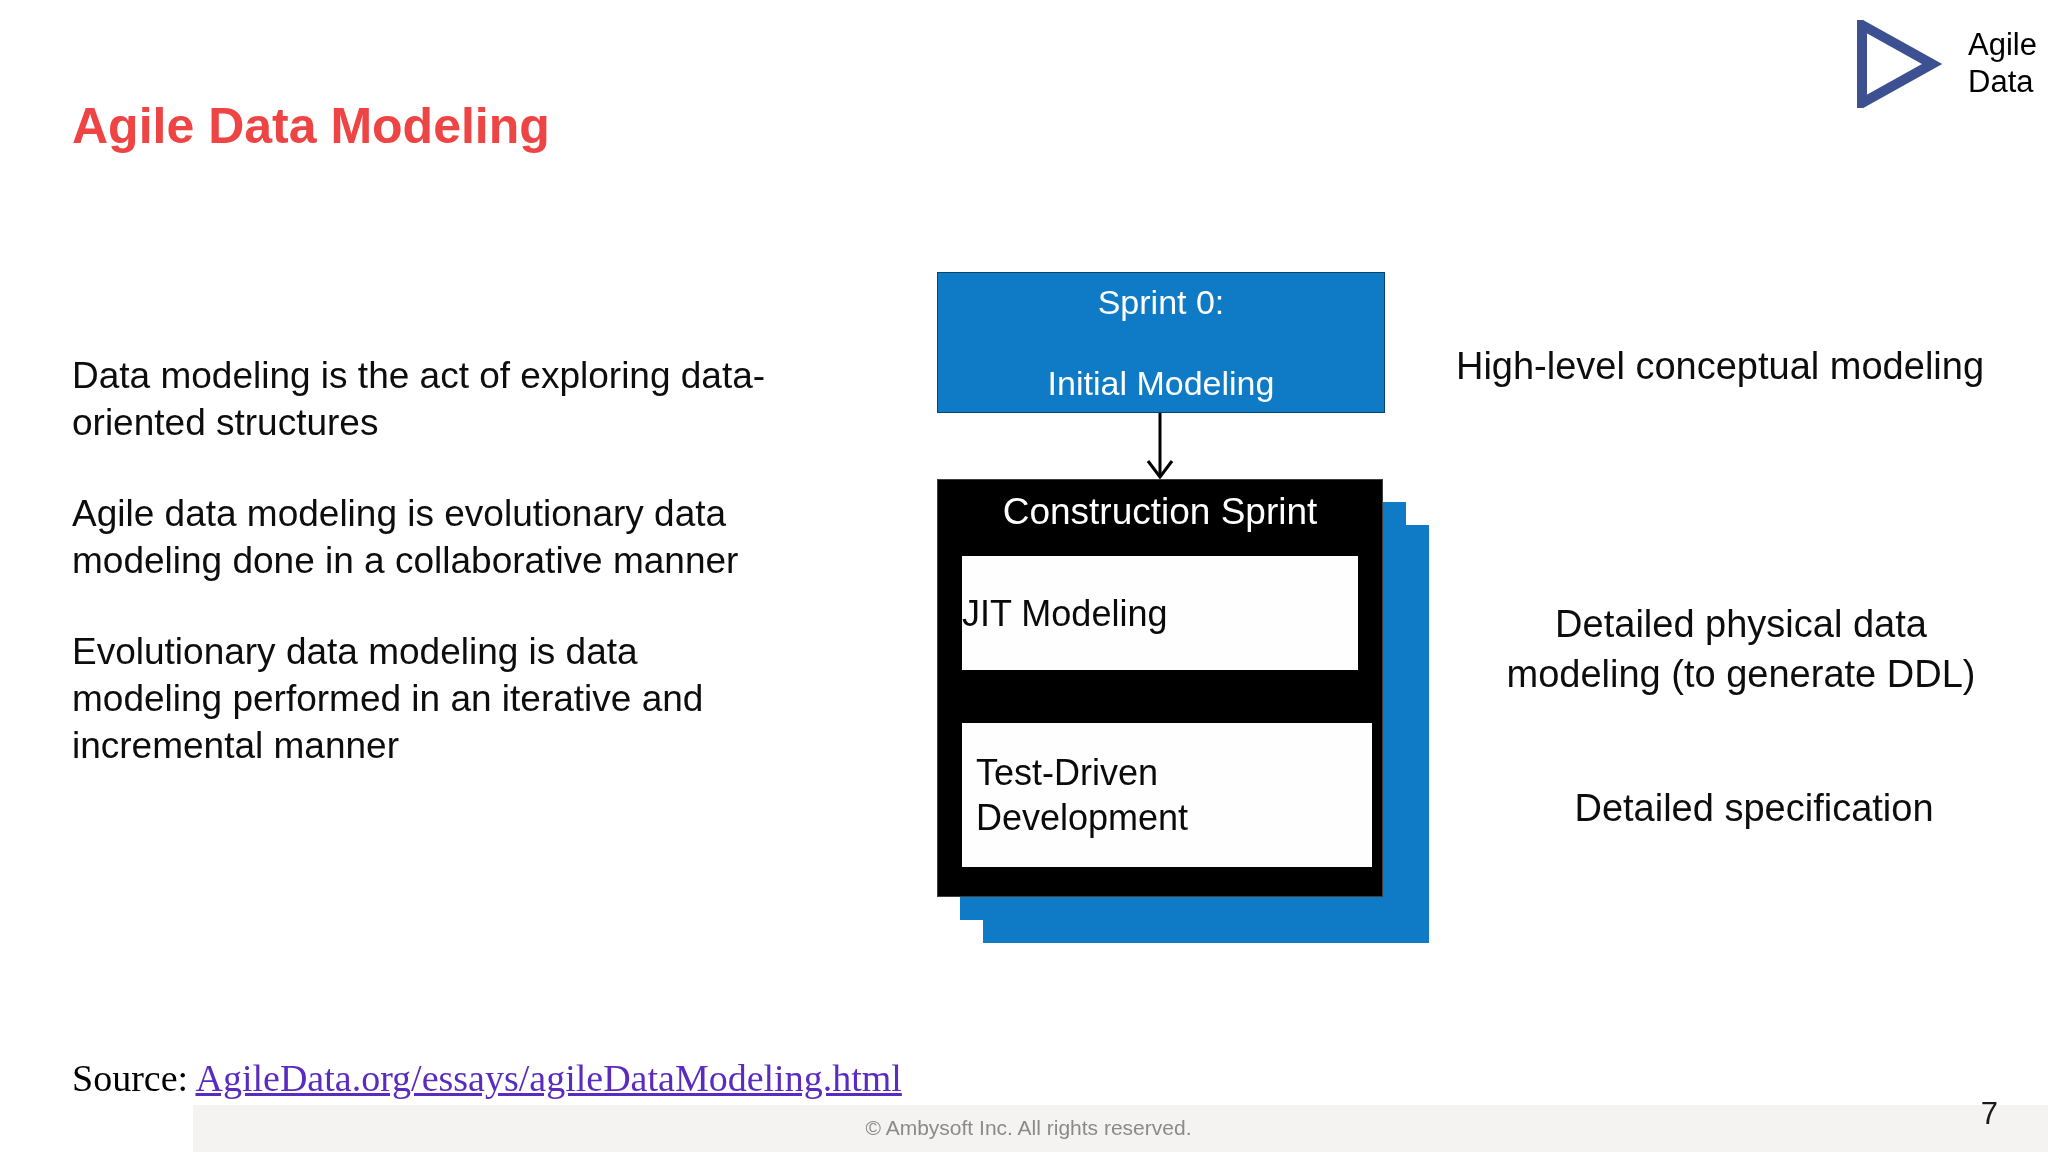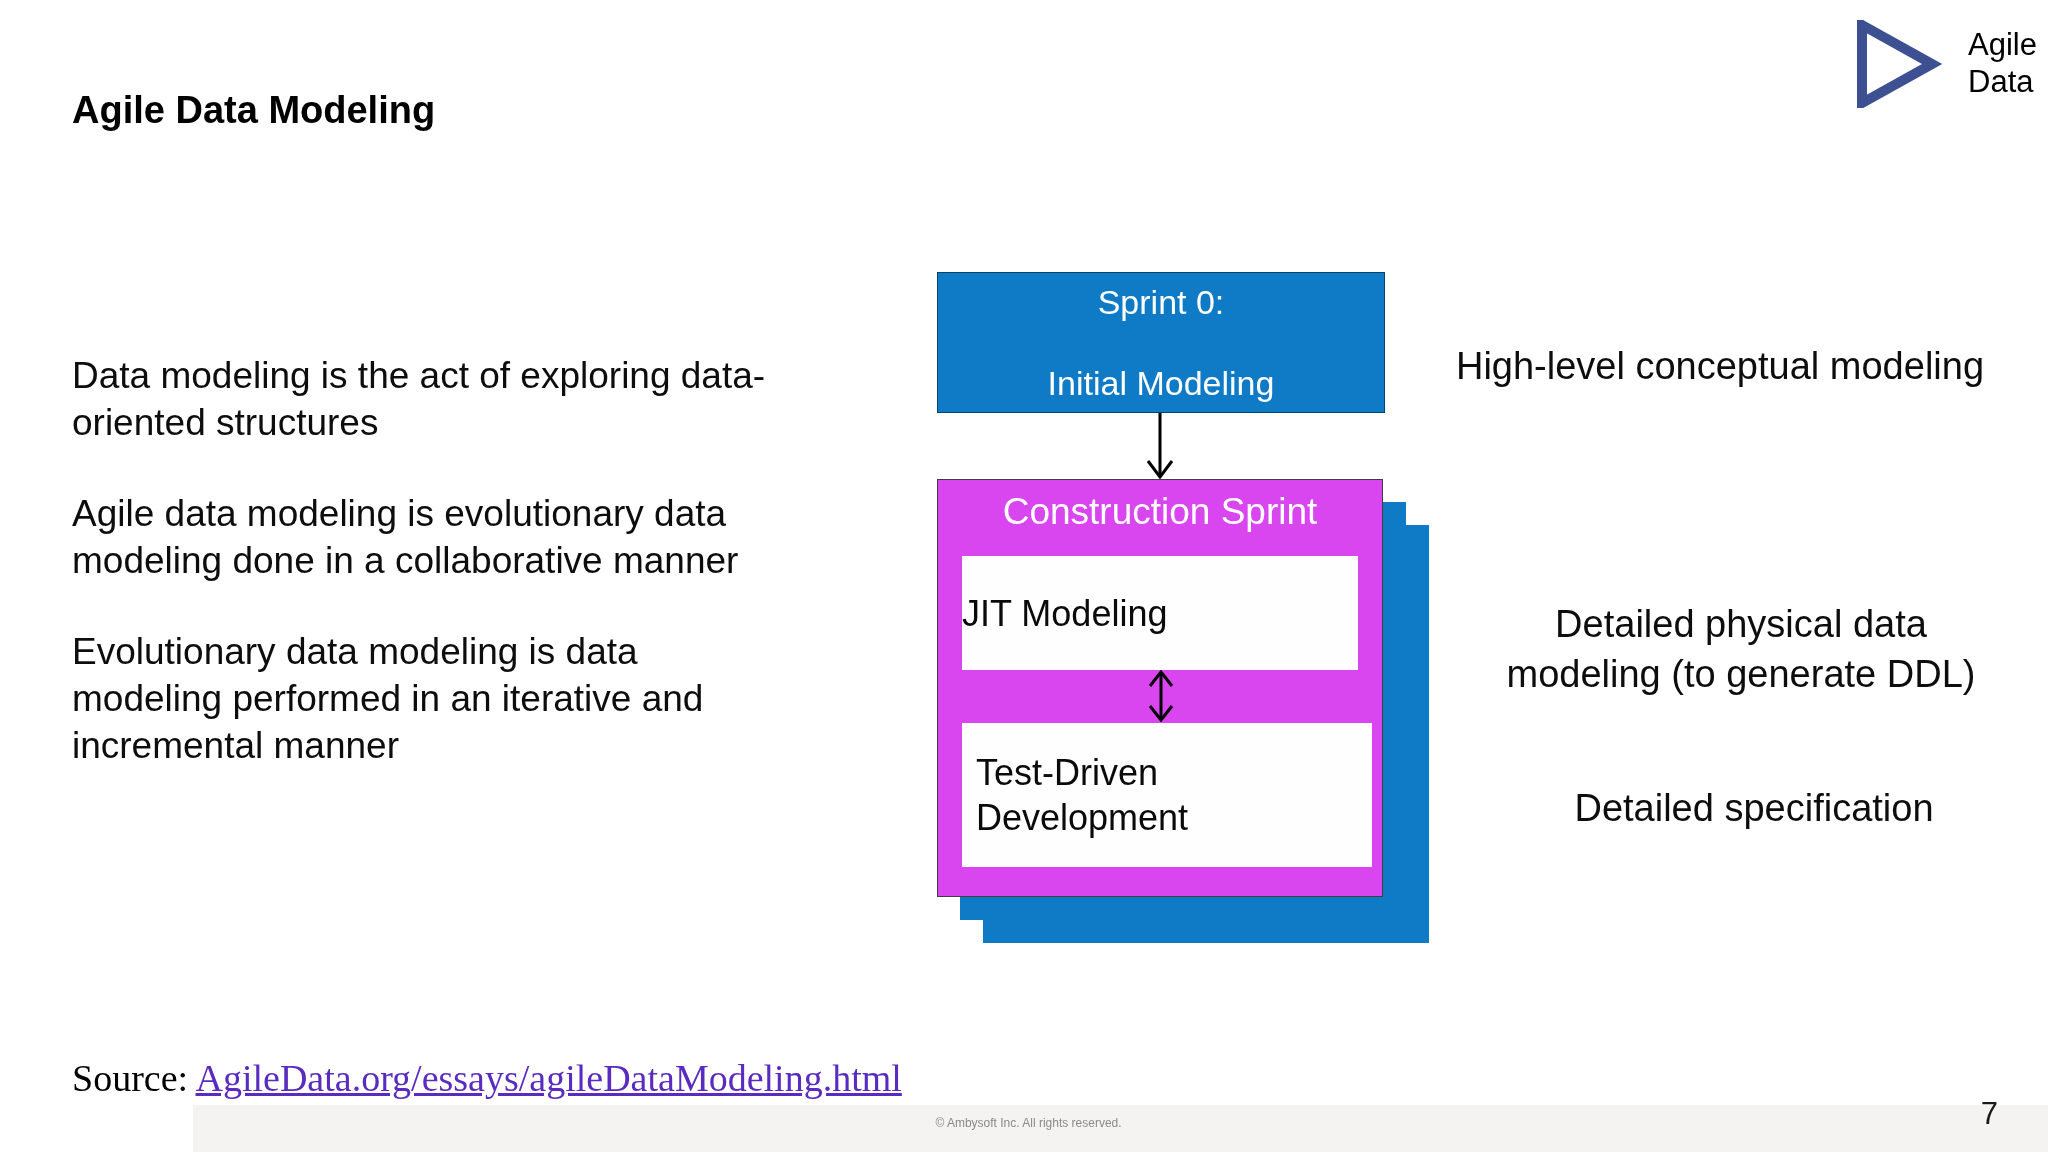--- a/index.html
+++ b/index.html
@@ -1,21 +1,21 @@
 <!DOCTYPE html>
 <html><head>
 <meta charset="utf-8">
 <style>
   html,body{margin:0;padding:0;background:#222;}
   .slide{
     position:relative;width:2048px;height:1152px;background:#ffffff;
     font-family:"Liberation Sans",sans-serif;overflow:hidden;color:#111;
   }
   
-  .title{position:absolute;left:72px;top:64px;font-size:38px;line-height:1.15;color:#000000;white-space:nowrap;}
+  .title{position:absolute;left:72px;top:64px;font-size:50px;line-height:1.15;color:#ef4444;white-space:nowrap;}
   
   .logo{position:absolute;left:1856px;top:20px;display:flex;gap:24px;}
   .logo-text{font-size:31px;line-height:37px;color:#000;padding-top:6px;}
   
   .body-col{position:absolute;left:72px;top:352px;width:705px;font-size:37px;line-height:47px;color:#0d0d0d;}
   .body-col p{margin:0 0 44px 0;}
   
   .sprint0{
     position:absolute;left:937px;top:272px;width:448px;height:141px;
     display:flex;flex-direction:column;align-items:center;justify-content:center;
@@ -42,21 +42,21 @@
   .arrow-both{position:absolute;left:203px;top:190px;}
   
   .annot{position:absolute;color:#0d0d0d;font-size:38px;line-height:50px;text-align:center;margin-top:17px;}
   .annot-1{left:1400px;top:324px;width:640px;white-space:nowrap;}
   .annot-2{left:1491px;top:582px;width:500px;}
   .annot-3{left:1454px;top:766px;width:600px;white-space:nowrap;}
   
   .footer-band{position:absolute;left:193px;top:1105px;right:0;bottom:0;background:#f4f3f1;}
   .source-line{position:absolute;left:72px;top:1056px;font-family:"Liberation Serif",serif;font-size:38px;color:#000;white-space:nowrap;}
   .source-link{text-decoration:underline;cursor:pointer;margin-top:45px;}
-  .copyright{position:absolute;left:9px;right:0;top:1116px;text-align:center;font-size:12px;color:#8a8a8a;}
+  .copyright{position:absolute;left:9px;right:0;top:1116px;text-align:center;font-size:21px;color:#8a8a8a;}
   .page-number{position:absolute;right:50px;top:1096px;font-size:31px;color:#1a1a1a;}
 </style>
 </head>
 <body>
 
 <div class="slide">
 
   <div class="footer-band"></div>
 
   <h1 class="title">Agile Data Modeling</h1>
@@ -87,21 +87,21 @@
   <span class="arrow-down">
     <svg width="40" height="68" viewBox="0 0 40 68">
       <line x1="20" y1="0" x2="20" y2="62" stroke="#000" stroke-width="3"></line>
       <polyline points="8,48 20,64 32,48" fill="none" stroke="#000" stroke-width="3"></polyline>
     </svg>
   </span>
 
   <div class="stack-layer" style="left:983px;top:525px;background:#0f7ac5;"></div>
   <div class="stack-layer" style="left:960px;top:502px;background:#0f7ac5;"></div>
 
-  <div class="construction" style="background:#d946ef;">
+  <div class="construction" style="background:#000000;">
     <div class="construction-title">Construction Sprint</div>
 
     <div class="inner-box jit-box">
       <span>JIT Modeling</span>
     </div>
 
     <span class="arrow-both">
       <svg width="40" height="52" viewBox="0 0 40 52">
         <line x1="20" y1="3" x2="20" y2="49" stroke="#000" stroke-width="3"></line>
         <polyline points="9,16 20,2 31,16" fill="none" stroke="#000" stroke-width="3"></polyline>

